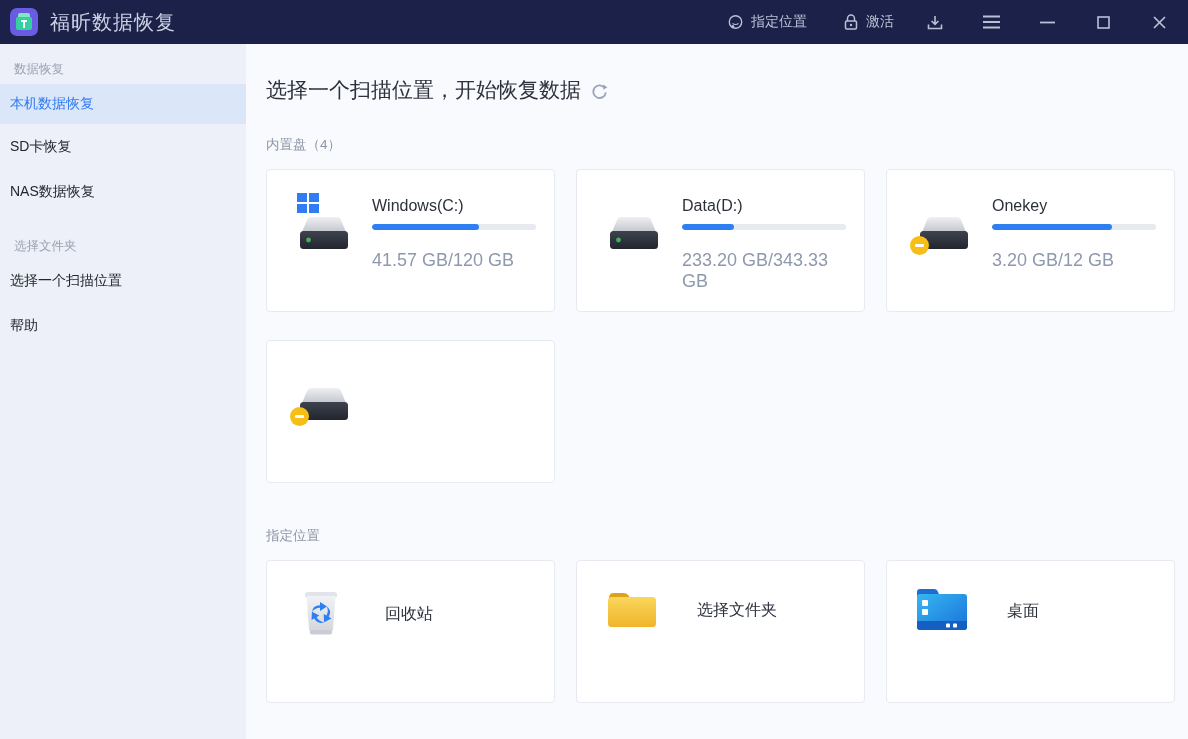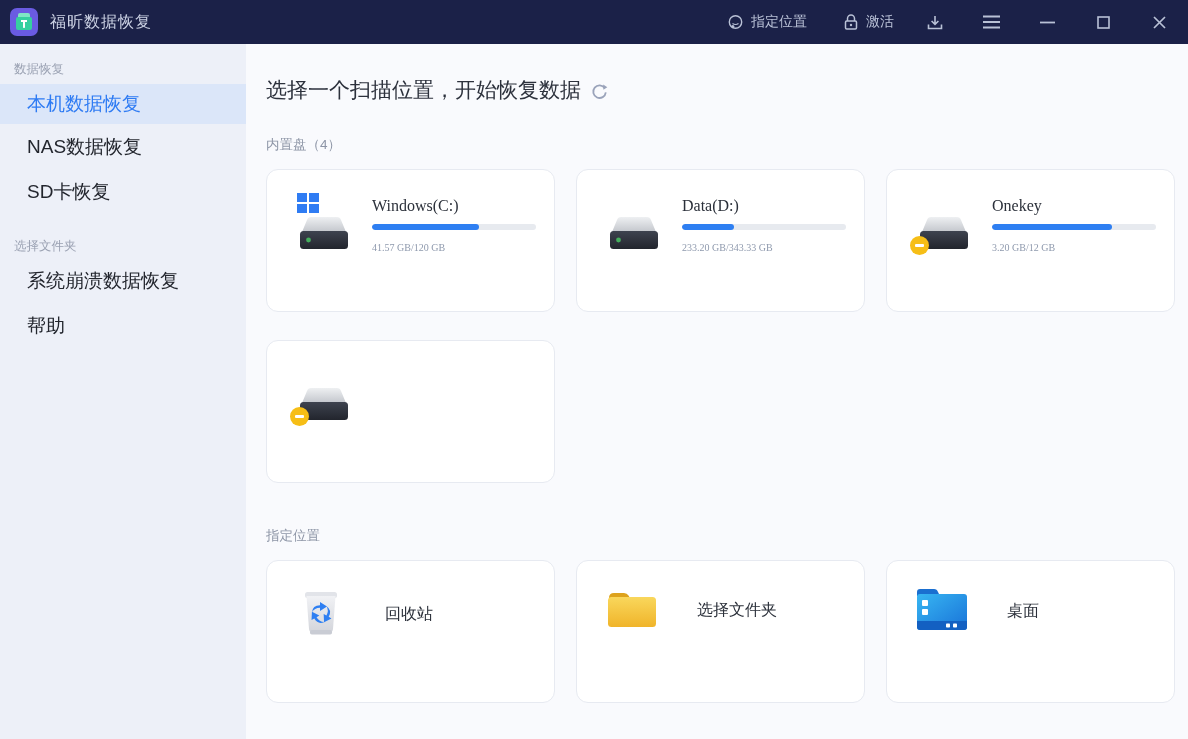--- a/index.html
+++ b/index.html
@@ -6,56 +6,56 @@
   html,body { width:1188px; height:739px; overflow:hidden; }
   body { font-family: "Liberation Sans", "DejaVu Sans", sans-serif; background:#f9fafd; position:relative; }
 
   
   .titlebar { height:44px; background:var(--titlebar_bg,#1b2148); display:flex; align-items:center; padding:0 14px 0 10px; }
   .app-logo { width:28px; height:28px; border-radius:7px; background:#6a5be2; display:flex; align-items:center; justify-content:center; }
   .app-logo .kit { width:16px; height:13px; background:#35d0a0; border-radius:2px; position:relative; margin-top:3px; }
   .app-logo .kit:before { content:""; position:absolute; top:-4px; left:2px; right:2px; height:4px; background:#7fe6c4; border-radius:2px 2px 0 0; }
   .app-logo .kit:after { content:""; position:absolute; top:2.5px; left:5px; width:6px; height:2px; background:#fff; box-shadow:0 0 0 0 #fff; }
   .app-logo .plus-v { position:absolute; width:2px; height:6px; background:#fff; left:50%; top:50%; transform:translate(-50%,-36%); }
-  .app-title { color:#ccd2e4; font-size:16px; margin-left:12px; letter-spacing:1px; }
+  .app-title { color:#ccd2e4; font-size:20px; margin-left:12px; letter-spacing:1px; }
   .tb-right { margin-left:auto; display:flex; align-items:center; color:#b9c1d6; }
   .tb-item { display:flex; align-items:center; gap:7px; font-size:14px; cursor:default; }
   .tb-item svg { display:block; }
   .tb-gap-lg { margin-left:36px; }
   .tb-gap-md { margin-left:26px; }
   .winbtn { width:30px; display:flex; justify-content:center; align-items:center; height:44px; }
 
   
   .sidebar { position:absolute; left:0; top:44px; bottom:0; width:246px; background:var(--sidebar_bg,#edf0f8); }
   .side-label { color:#9aa1b2; font-size:12.5px; padding:0 0 0 14px; margin-top:13px; height:24px; display:flex; align-items:center; }
-  .side-item { height:45px; display:flex; align-items:center; padding-left:27px; font-size:19px; color:#23262e; cursor:pointer; }
+  .side-item { height:45px; display:flex; align-items:center; padding-left:10px; font-size:14px; color:#23262e; cursor:pointer; }
   .side-item.selected { background:var(--selected_bg,#dbe6f9); color:var(--selected_text,#2e7bf3); height:40px; margin-top:3px; }
 
   
   .main { position:absolute; left:246px; top:44px; right:0; bottom:0; background:#f9fafd; padding:0 0 12px 20px; }
   .heading-row { display:flex; align-items:center; gap:10px; margin-top:32px; }
   .heading { font-size:21px; color:#2c313c; font-weight:400; }
   .refresh-btn { cursor:pointer; display:flex; margin-top:2px; }
   .section-label { color:#8d95a6; font-size:13.5px; }
   .label-drives { margin-top:32px; }
   .label-locations { margin-top:44px; }
   .grid { display:grid; grid-template-columns:repeat(3, 289px); column-gap:21px; row-gap:28px; margin-top:15px; }
-  .card { width:289px; height:143px; background:#fff; border:1px solid #e7eaf1; border-radius:12px; cursor:pointer;font-family:Liberation Serif, serif; }
+  .card { width:289px; height:143px; background:#fff; border:1px solid #e7eaf1; border-radius:4px; cursor:pointer; }
   .drive-card .content { display:flex; padding:25px 18px 0 28px; }
   .drive-icon { position:relative; width:58px; height:58px; flex:none; }
   .drive-icon svg.drive { position:absolute; left:0; bottom:2px; }
   .win-logo { position:absolute; left:2px; top:-2px; width:23px; height:21px; display:grid; grid-template-columns:10px 10px; grid-template-rows:9px 9px; gap:2px; }
   .win-logo span { background:#2f7cf3; }
   .warn-badge { position:absolute; left:-5px; bottom:-2px; width:19px; height:19px; border-radius:50%; background:var(--warn_badge,#f6be16); display:flex; align-items:center; justify-content:center; }
   .warn-badge i { display:block; width:9px; height:2.5px; background:#fff; border-radius:1px; }
   .drive-info { margin-left:19px; flex:1; min-width:0; padding-top:2px; }
   .drive-name { font-size:16px; color:#2b303a; }
   .progress { margin-top:9px; height:6px; border-radius:3px; background:#e7eaef; overflow:hidden; }
   .progress > div { height:100%; border-radius:3px; background:var(--accent,#2e7ff2); }
-  .drive-size { margin-top:12px; font-size:10px; color:#8e99ad; }
+  .drive-size { margin-top:20px; font-size:18px; color:#8e99ad; }
   .loc-card .content { display:flex; align-items:center; padding:26px 14px 0 30px; gap:40px; }
   .loc-label { font-size:16px; color:#2b303a; }
 </style>
 </head>
 <body>
 
 <svg width="0" height="0" style="position:absolute">
   <defs>
     <linearGradient id="lidg" x1="0" y1="0" x2="0" y2="1">
       <stop offset="0" stop-color="#eef0f2"></stop>
@@ -140,25 +140,25 @@
       <svg width="13" height="13" viewBox="0 0 13 13" stroke="#b9c1d6" stroke-width="1.7">
           <path d="M1 1 L12 12 M12 1 L1 12"></path>
         </svg>
     </div>
   </div>
 </div>
 
 <div class="sidebar">
   <div class="side-label">数据恢复</div>
   <div class="side-item selected">本机数据恢复</div>
+  <div class="side-item">SD卡恢复</div>
   <div class="side-item">NAS数据恢复</div>
-  <div class="side-item">SD卡恢复</div>
 
   <div class="side-label" style="margin-top:20px">选择文件夹</div>
-  <div class="side-item">系统崩溃数据恢复</div>
+  <div class="side-item">选择一个扫描位置</div>
 
   <div class="side-item">帮助</div>
 </div>
 
 <div class="main">
   <div class="heading-row">
     <h1 class="heading">选择一个扫描位置，开始恢复数据</h1>
     <span class="refresh-btn">
       <svg width="17" height="17" viewBox="0 0 17 17" fill="none">
         <path d="M13.8 5.2 A6.3 6.3 0 1 0 14.8 9.4" stroke="#9aa3ba" stroke-width="1.8"></path>

